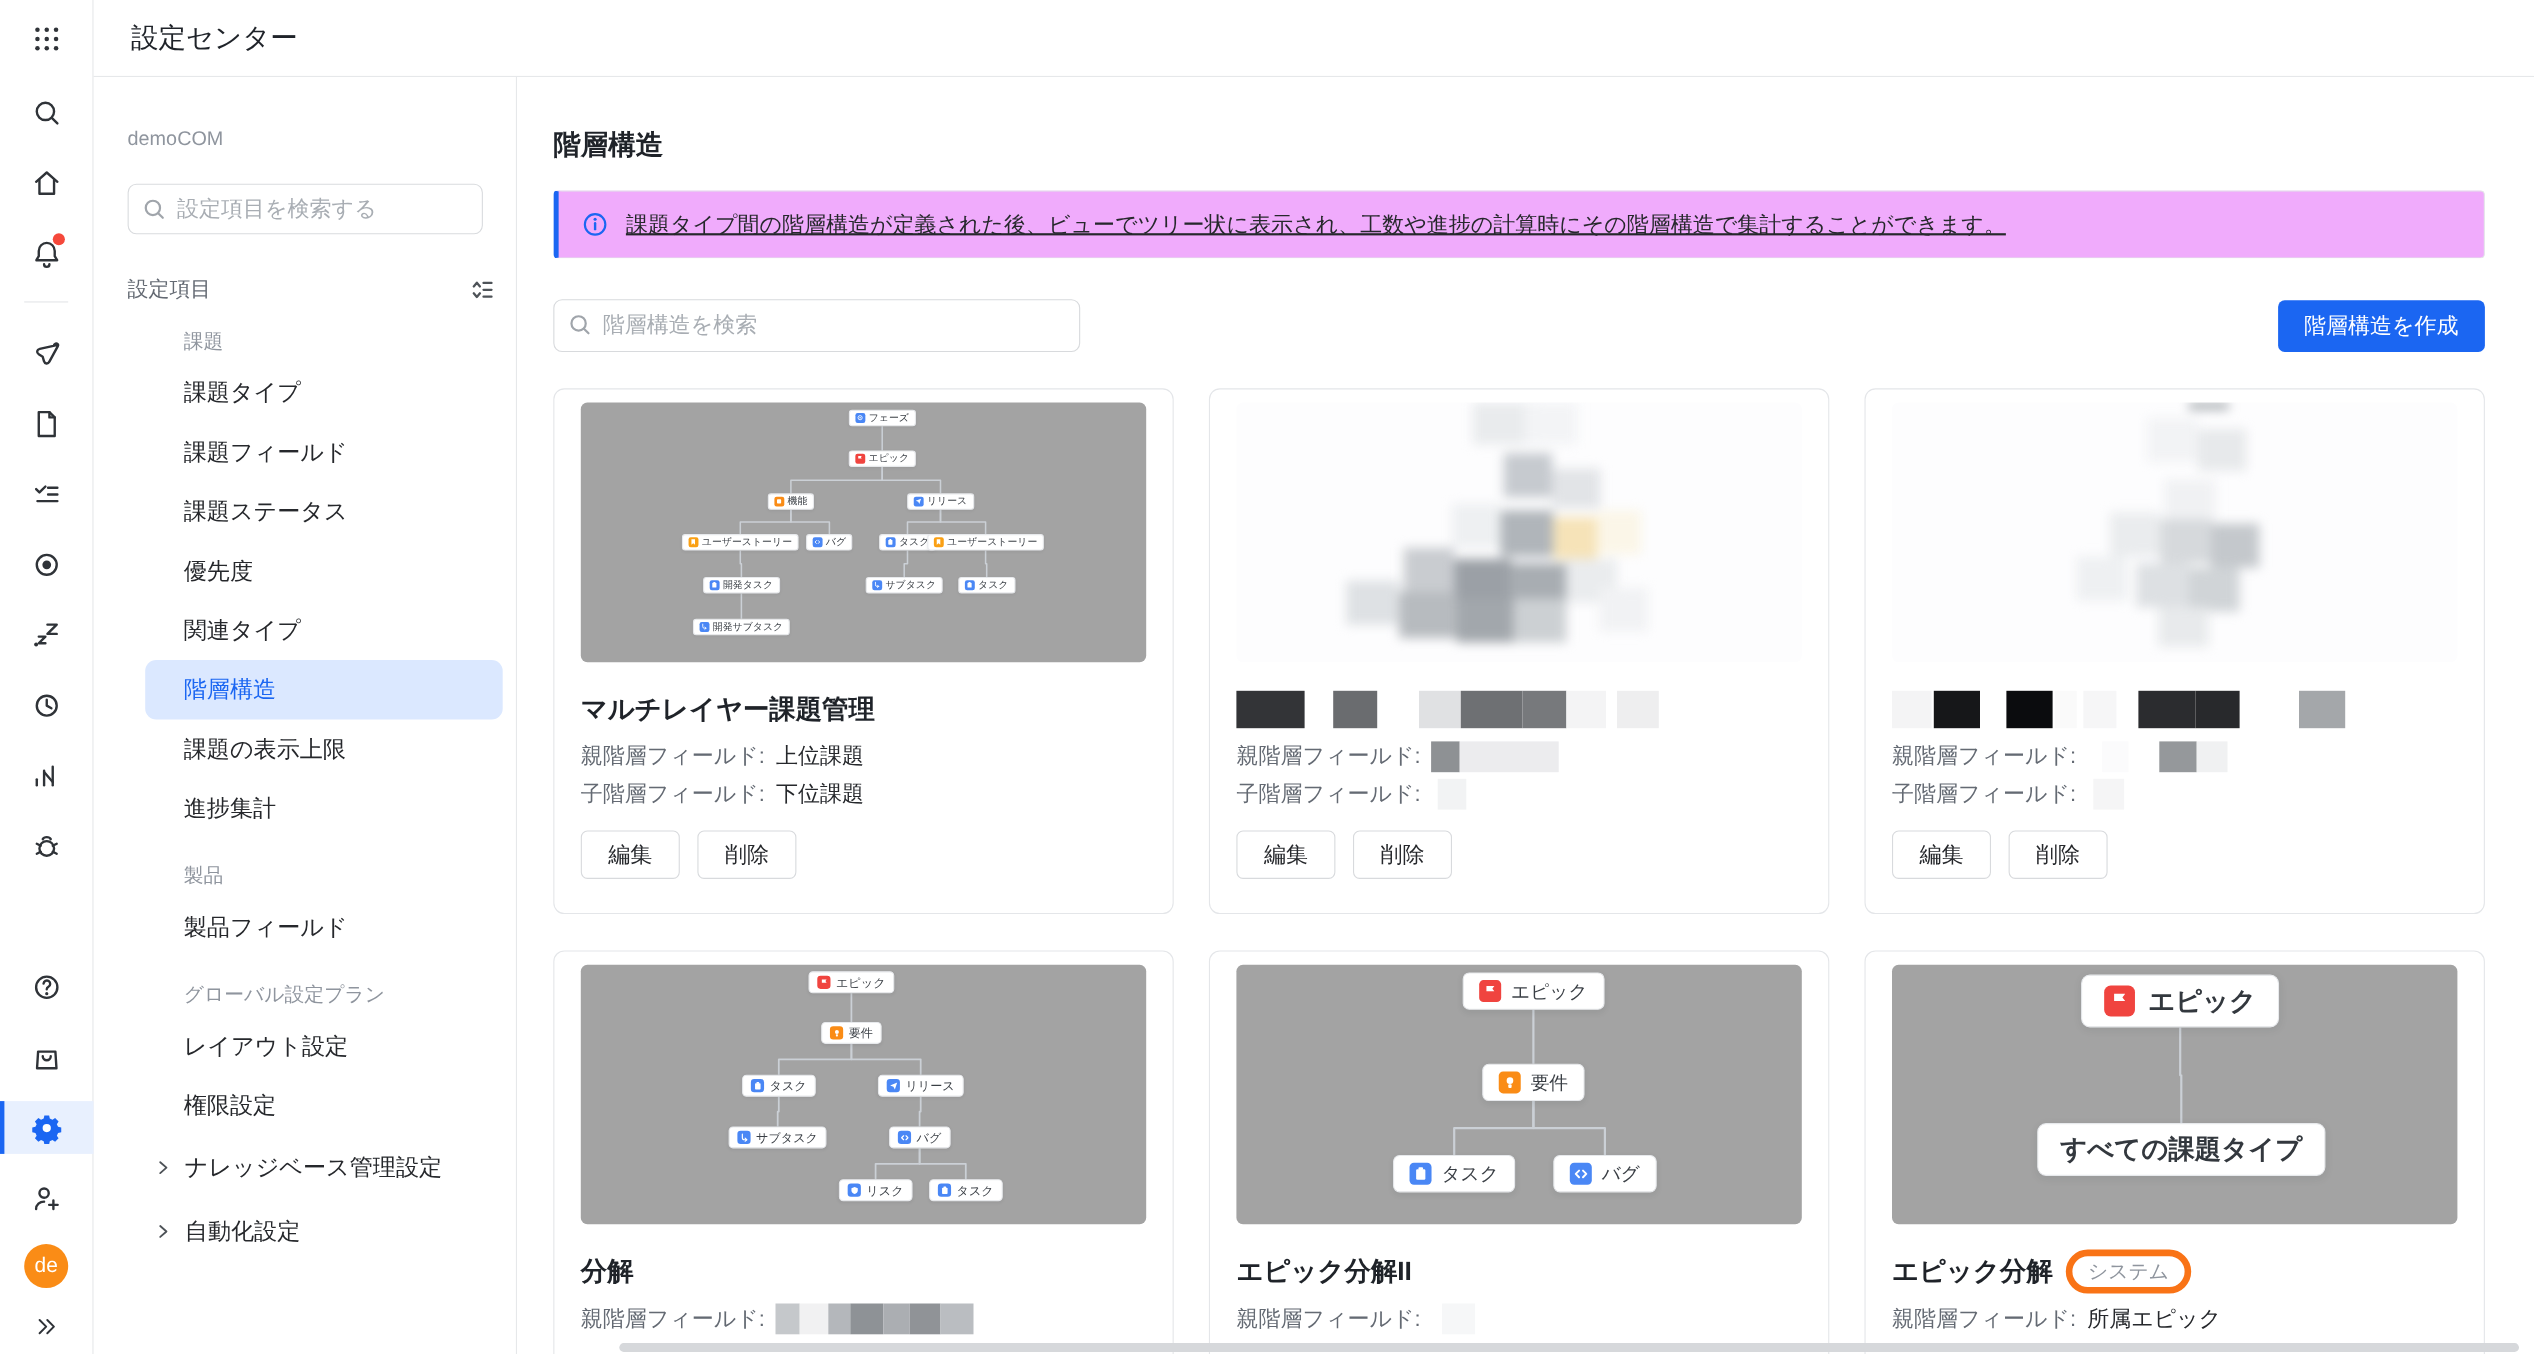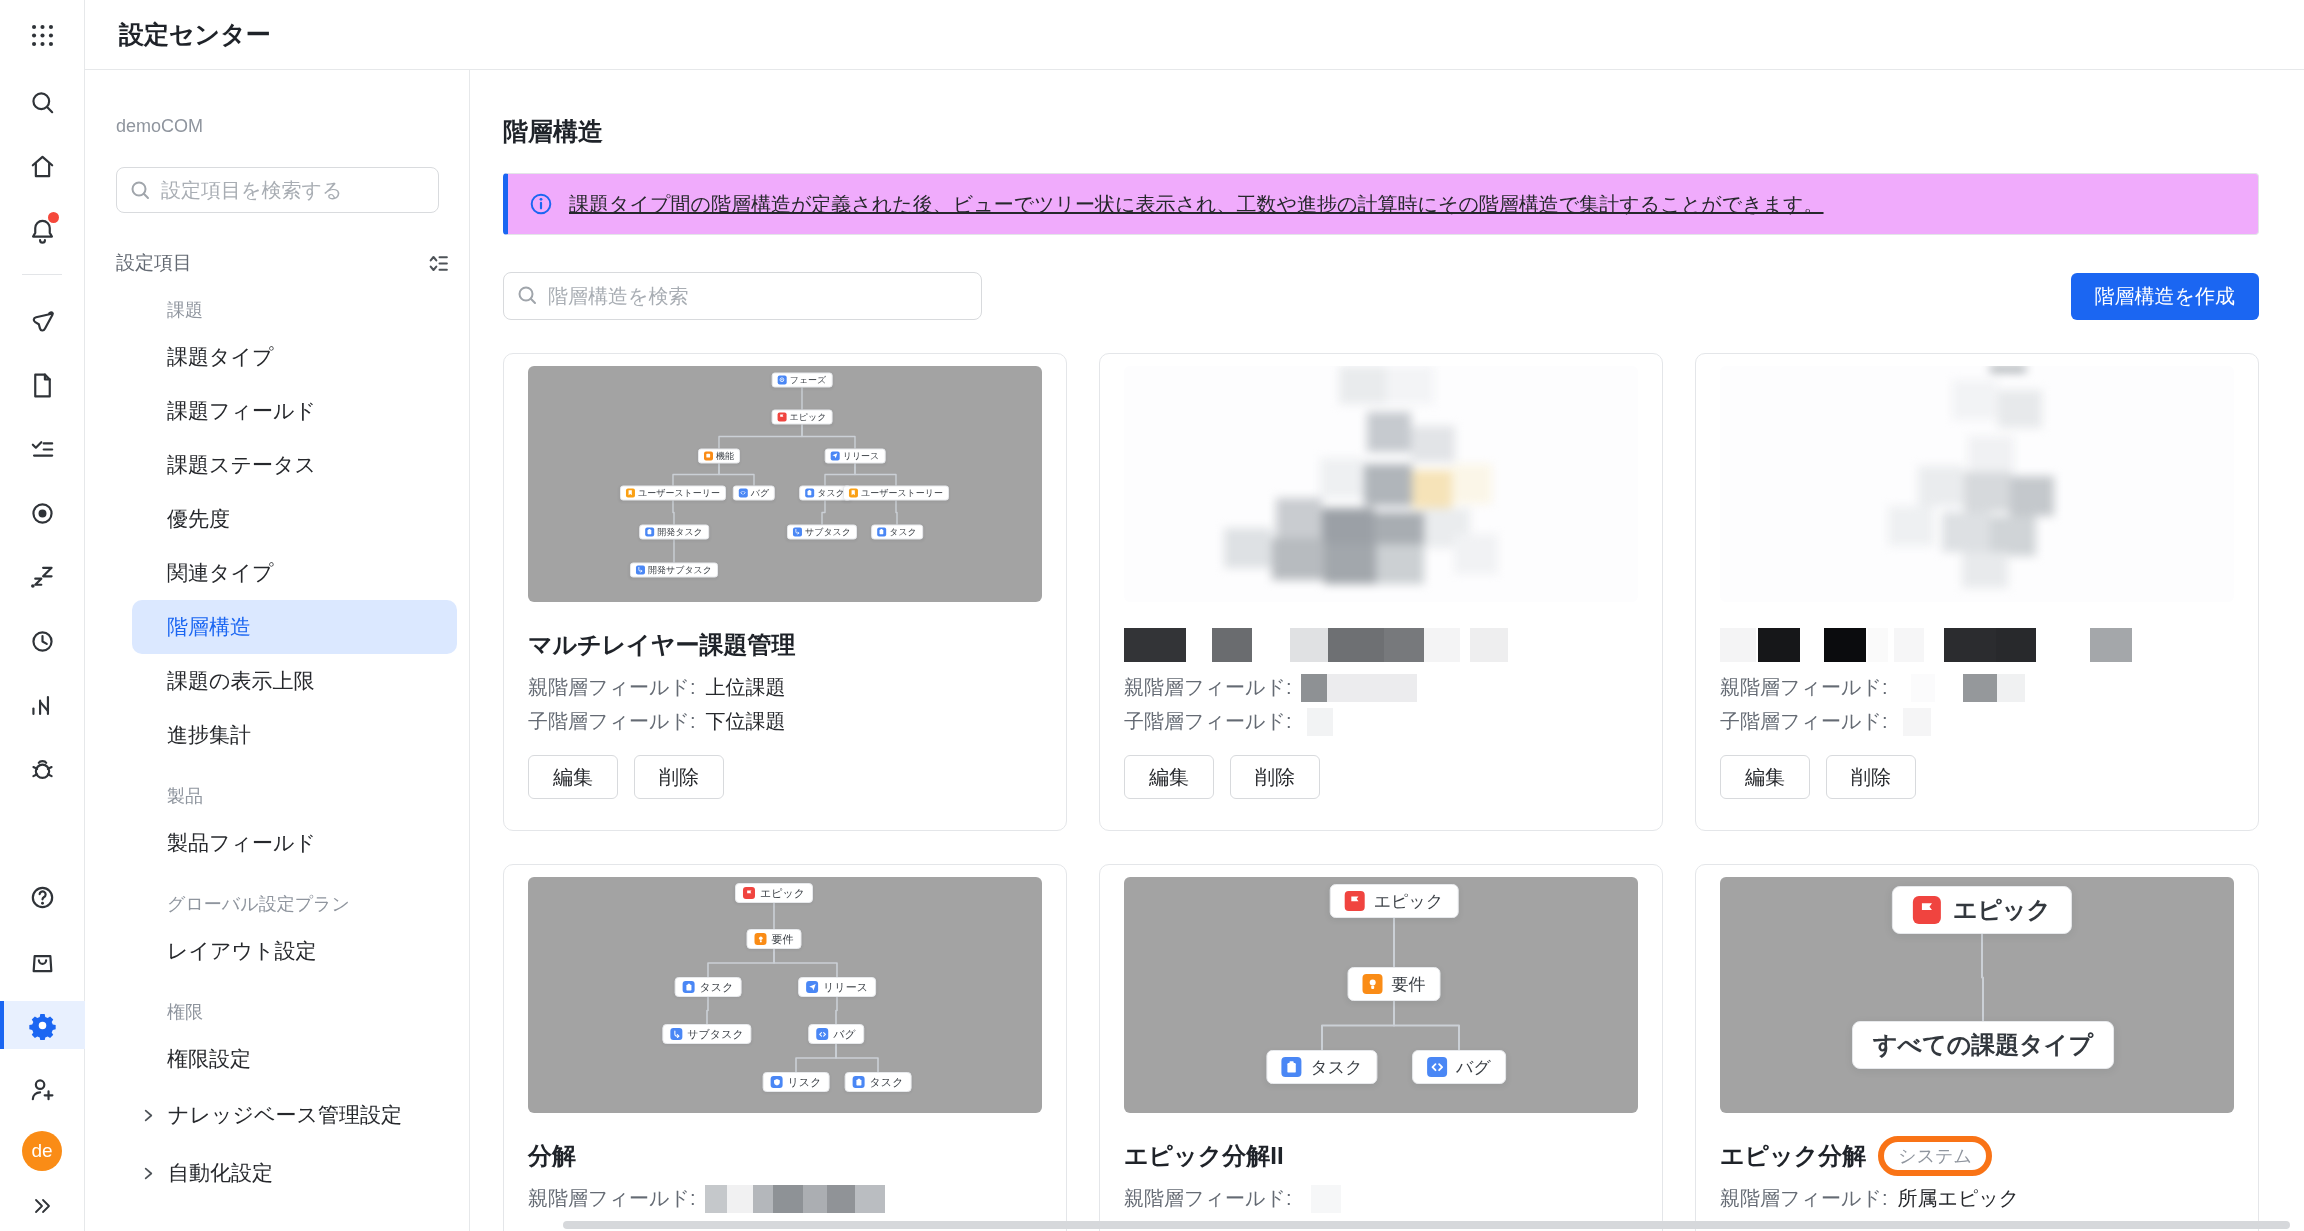--- a/index.html
+++ b/index.html
@@ -18,21 +18,21 @@
   .rail-btn.active::before { content:""; position:absolute; left:0; top:0; width:4px; height:100%; background:#1b66f2; }
   .rail-divider { width:40px; height:1px; background:#e3e5e8; margin:12px 0 14px; }
   .rail-spacer { flex:1; }
   .avatar { width:40px; height:40px; border-radius:50%; background:#fa8c16; color:#fff;
     display:flex; align-items:center; justify-content:center; font-size:19px; margin:10px 0; cursor:pointer; }
   .bell-dot { position:absolute; top:14px; right:26px; width:11px; height:11px; border-radius:50%; background:#f5483b; }
 
   
   .right { flex:1; display:flex; flex-direction:column; min-width:0; }
   .topbar { height:70px; border-bottom:1px solid #e6e8ea; display:flex; align-items:center; padding-left:34px; flex-shrink:0; }
-  .topbar h1 { font-size:25px; font-weight:700; color:#1f2329; }
+  .topbar h1 { font-size:25px; font-weight:400; color:#1f2329; }
   .content { flex:1; display:flex; min-height:0; }
 
   
   .sidebar { width:385px; flex-shrink:0; border-right:1px solid #e6e8ea; padding:46px 12px 0 31px; overflow:hidden; }
   .org { font-size:18px; color:#8f959e; }
   .side-search { margin-top:30px; position:relative; margin-right:18px; }
   .side-search input { width:100%; height:46px; border:1px solid #d9dbde; border-radius:8px;
     padding:0 12px 0 44px; font-size:20px; color:#ec4899; outline:none;
     font-family:"Liberation Sans","DejaVu Sans",sans-serif; }
   .side-search input::placeholder { color:#a8adb3; }
@@ -261,21 +261,20 @@
           <div class="nav-item">課題ステータス</div>
           <div class="nav-item">優先度</div>
           <div class="nav-item">関連タイプ</div>
           <div class="nav-item selected">階層構造</div>
           <div class="nav-item">課題の表示上限</div>
           <div class="nav-item">進捗集計</div>
           <div class="nav-group">製品</div>
           <div class="nav-item">製品フィールド</div>
           <div class="nav-group">グローバル設定プラン</div>
           <div class="nav-item">レイアウト設定</div>
-          <div class="nav-group">権限</div>
           <div class="nav-item">権限設定</div>
           <div class="nav-expand">
             <svg viewBox="0 0 24 24" fill="none" stroke="#4e5358" stroke-width="2.4" stroke-linecap="round" stroke-linejoin="round">
               <path d="m8 5 8 7-8 7"></path>
             </svg>
             <span>ナレッジベース管理設定</span>
           </div>
           <div class="nav-expand">
             <svg viewBox="0 0 24 24" fill="none" stroke="#4e5358" stroke-width="2.4" stroke-linecap="round" stroke-linejoin="round">
               <path d="m8 5 8 7-8 7"></path>

